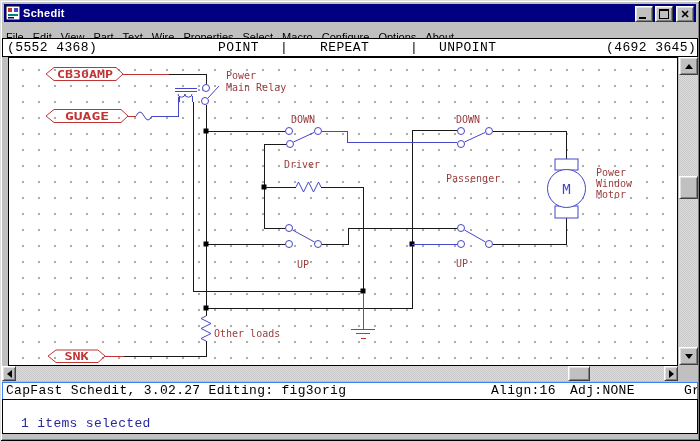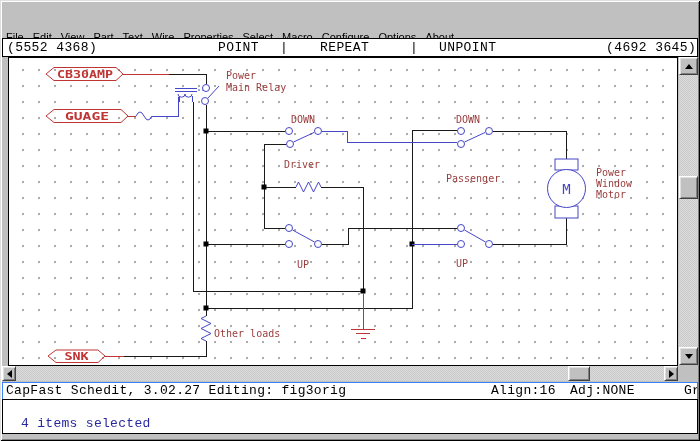--- a/index.html
+++ b/index.html
@@ -93,20 +93,41 @@
   .msg2{position:absolute;left:18px;top:16px;white-space:nowrap;}
   
   .schlabel{font-family:"DejaVu Sans Mono", monospace; font-size:10px;}
   .portlabel{font-family:"DejaVu Sans Mono", monospace; font-size:11px; font-weight:bold;}
 </style>
 </head>
 <body>
 
 <div class="window">
 
+  <div class="titlebar">
+    <svg class="titleicon" viewBox="0 0 14 14">
+      <rect x="0" y="0" width="14" height="14" fill="#fff" stroke="#000" stroke-width="1"></rect>
+      <rect x="2" y="2" width="4" height="4" fill="#c03434"></rect>
+      <rect x="8" y="2" width="4" height="4" fill="#4646c8"></rect>
+      <rect x="2" y="8" width="10" height="2" fill="#008080"></rect>
+      <rect x="2" y="11" width="6" height="1.5" fill="#000080"></rect>
+    </svg>
+    <span class="titletext">Schedit</span>
+    <div class="titlebtns">
+      <div class="tbtn">
+          <span class="glyph-min"></span>
+        </div>
+      <div class="tbtn">
+          <span class="glyph-max"></span>
+        </div>
+      <div class="tbtn" style="margin-left:3px;">
+          <span class="glyph-close">✕</span>
+        </div>
+    </div>
+  </div>
 
   <div class="menubar" id="menubar">
       <span class="menu-item"><u>F</u>ile</span>
       <span class="menu-item"><u>E</u>dit</span>
       <span class="menu-item"><u>V</u>iew</span>
       <span class="menu-item"><u>P</u>art</span>
       <span class="menu-item"><u>T</u>ext</span>
       <span class="menu-item"><u>W</u>ire</span>
       <span class="menu-item"><u>P</u>roperties</span>
       <span class="menu-item"><u>S</u>elect</span>
@@ -268,16 +289,16 @@
   </div>
 
   <div class="statusline">
     <span style="left:3px;">CapFast Schedit, 3.02.27 Editing: fig3orig</span>
     <span style="left:488px;">Align:16</span>
     <span style="left:567px;">Adj:NONE</span>
     <span style="left:681px;">Gri</span>
   </div>
 
   <div class="messages">
-    <div class="msg2">4 items selected</div>
+    <div class="msg2">1 items selected</div>
   </div>
 
 </div>
 
 </body></html>

